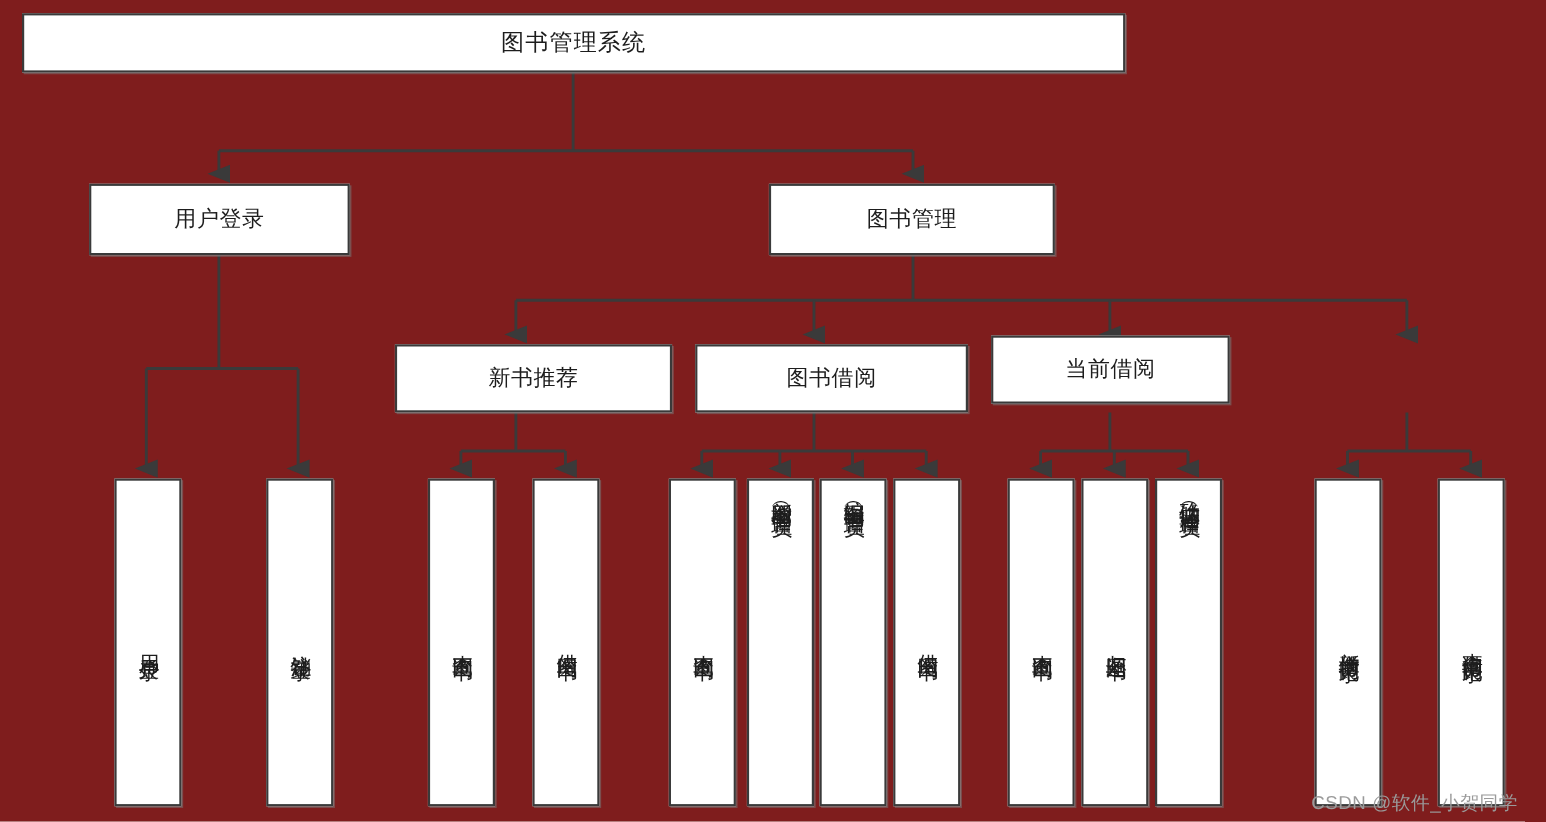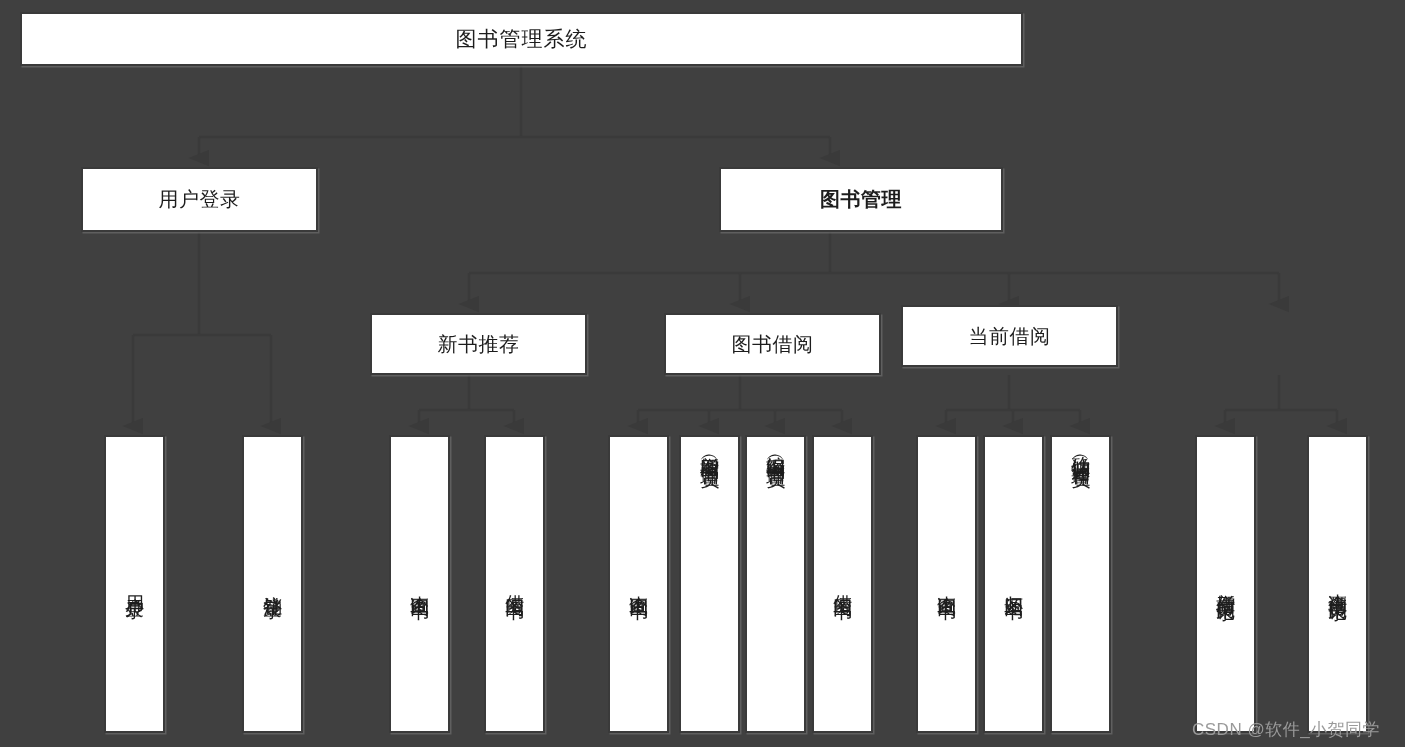--- a/index.html
+++ b/index.html
@@ -7,21 +7,21 @@
     padding: 0;
     background: #ffffff;
   }
   body {
     font-family: "Liberation Sans", "DejaVu Sans", sans-serif;
   }
   #canvas {
     position: relative;
     width: 1405px;
     height: 747px;
-    background: #404040;
+    background: #7f1d1d;
     overflow: hidden;
   }
   svg.connectors {
     position: absolute;
     left: 0;
     top: 0;
     width: 1405px;
     height: 747px;
     pointer-events: none;
   }
@@ -127,28 +127,28 @@
     </g>
   </svg>
 
   <div class="node root" id="node-root" style="left: 20px; top: 12px; width: 1003px; height: 54px;">
     <span class="label">图书管理系统</span>
   </div>
 
   <div class="node branch" id="node-l1-0" style="left: 81px; top: 167px; width: 237px; height: 65px;">
     <span class="label">用户登录</span>
   </div>
-  <div class="node branch" id="node-l1-1" style="left: 719px; top: 167px; width: 284px; height: 65px; font-weight: bold;">
+  <div class="node branch" id="node-l1-1" style="left: 699px; top: 167px; width: 260px; height: 65px;">
     <span class="label">图书管理</span>
   </div>
 
-  <div class="node branch" id="node-l2-0" style="left: 370px; top: 313px; width: 217px; height: 62px;">
+  <div class="node branch" id="node-l2-0" style="left: 359px; top: 313px; width: 252px; height: 62px;">
     <span class="label">新书推荐</span>
   </div>
-  <div class="node branch" id="node-l2-1" style="left: 664px; top: 313px; width: 217px; height: 62px;">
+  <div class="node branch" id="node-l2-1" style="left: 632px; top: 313px; width: 248px; height: 62px;">
     <span class="label">图书借阅</span>
   </div>
   <div class="node branch" id="node-l2-2" style="left: 901px; top: 305px; width: 217px; height: 62px;">
     <span class="label">当前借阅</span>
   </div>
 
   <div class="node leaf centered" id="node-leaf-0" style="left: 104px; top: 435px; width: 61px; height: 298px;">
     <span class="label">用户登录</span>
   </div>
   <div class="node leaf centered" id="node-leaf-1" style="left: 242px; top: 435px; width: 61px; height: 298px;">

